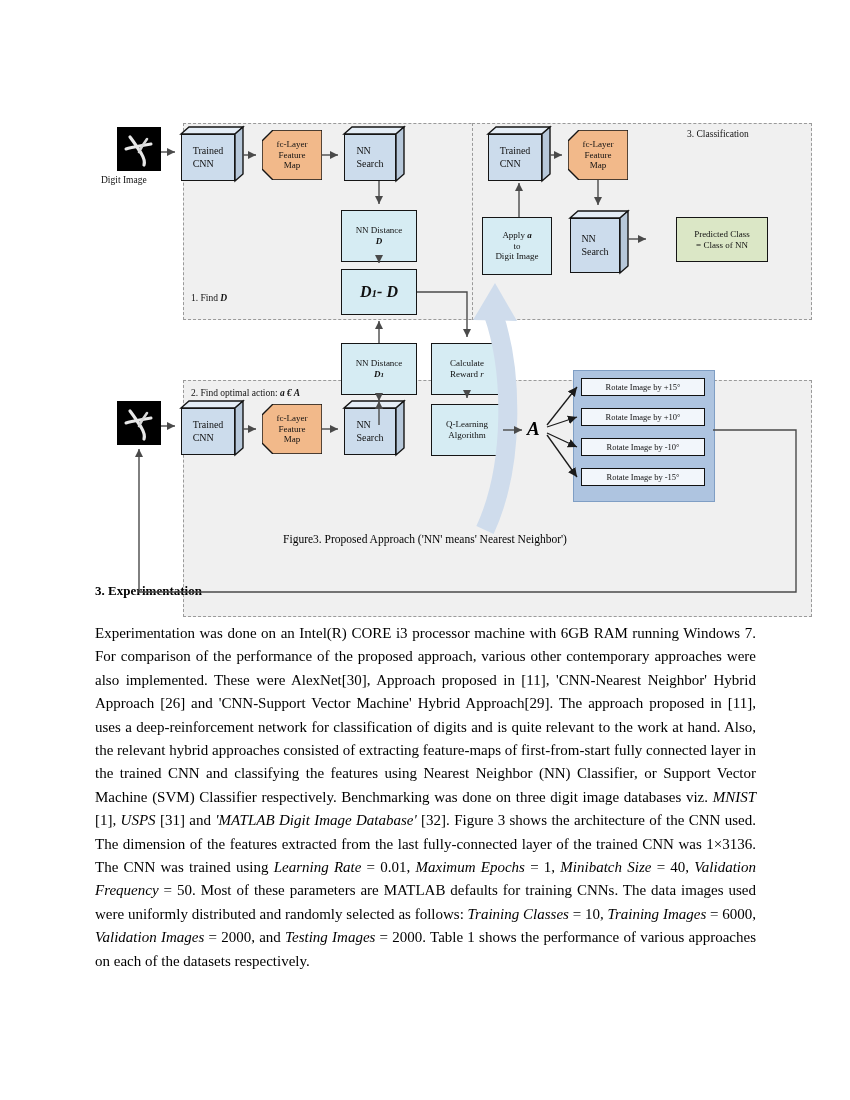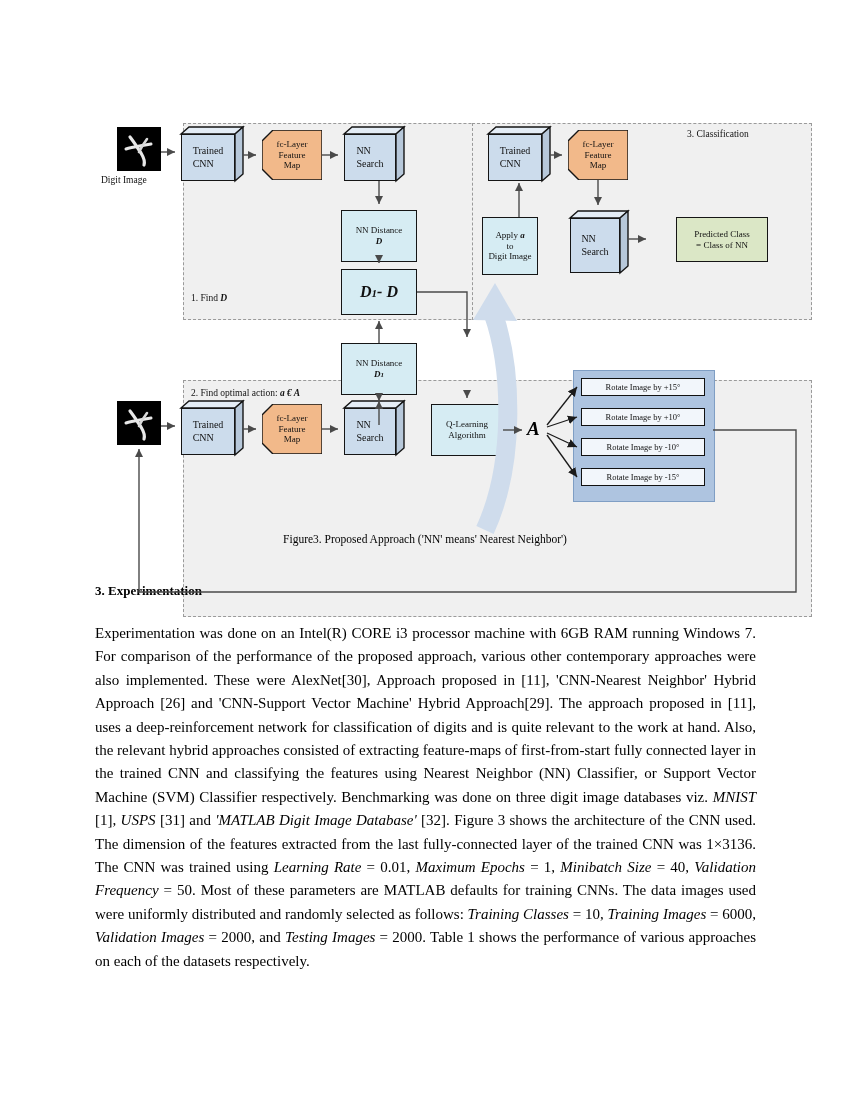--- a/index.html
+++ b/index.html
@@ -171,21 +171,21 @@
       <div class="face">Trained<br>CNN</div>
     </div>
 
     <div class="hexbox" style="left:473px;top:25px;width:60px;height:50px;">
       <svg width="60" height="50">
         <polygon points="11,0 60,0 60,50 11,50 0,39 0,11" fill="#f2b98a" stroke="#151515" stroke-width="1.4"></polygon>
       </svg>
       <div class="lbl">fc-Layer<br>Feature<br>Map</div>
     </div>
 
-    <div class="fbox" style="left:387px;top:112px;width:56px;height:58px;">
+    <div class="fbox" style="left:387px;top:112px;width:70px;height:58px;">
       <span>Apply <i style="font-weight:bold;">a</i><br>to<br>Digit Image</span>
     </div>
 
     <div class="cube" style="left:475px;top:106px;width:58px;height:62px;">
       <svg width="58" height="62">
         <polygon points="0,7 8,0 58,0 50,7" fill="#e4edf6" stroke="#151515" stroke-width="1.4"></polygon>
         <polygon points="50,7 58,0 58,55 50,62" fill="#b7c8da" stroke="#151515" stroke-width="1.4"></polygon>
       </svg>
       <div class="face">NN<br>Search</div>
     </div>
@@ -195,20 +195,23 @@
     </div>
 
     <div class="fbox big" style="left:246px;top:164px;width:76px;height:46px;">
       <span>D<span style="font-size:11px;">1</span>- D</span>
     </div>
 
     <div class="fbox" style="left:246px;top:238px;width:76px;height:52px;">
       <span>NN&nbsp;Distance<br><i style="font-weight:bold;">D<span style="font-size:7px;">1</span></i></span>
     </div>
 
+    <div class="fbox" style="left:336px;top:238px;width:72px;height:52px;">
+      <span>Calculate<br>Reward <i>r</i></span>
+    </div>
 
     <div class="digit" style="left:22px;top:296px;width:44px;height:44px;">
       <svg width="44" height="44" viewBox="0 0 44 44">
         <rect width="44" height="44" fill="#000"></rect>
         <path d="M13 10 C17 15, 20 20, 24 26 C27 31, 28 35, 27 38" stroke="#e8e8e8" stroke-width="3.2" fill="none" stroke-linecap="round"></path>
         <path d="M9 22 C15 20, 24 19, 34 17" stroke="#e8e8e8" stroke-width="3" fill="none" stroke-linecap="round"></path>
         <path d="M30 12 C27 16, 24 21, 22 25" stroke="#d8d8d8" stroke-width="2.6" fill="none" stroke-linecap="round"></path>
       </svg>
     </div>
 

